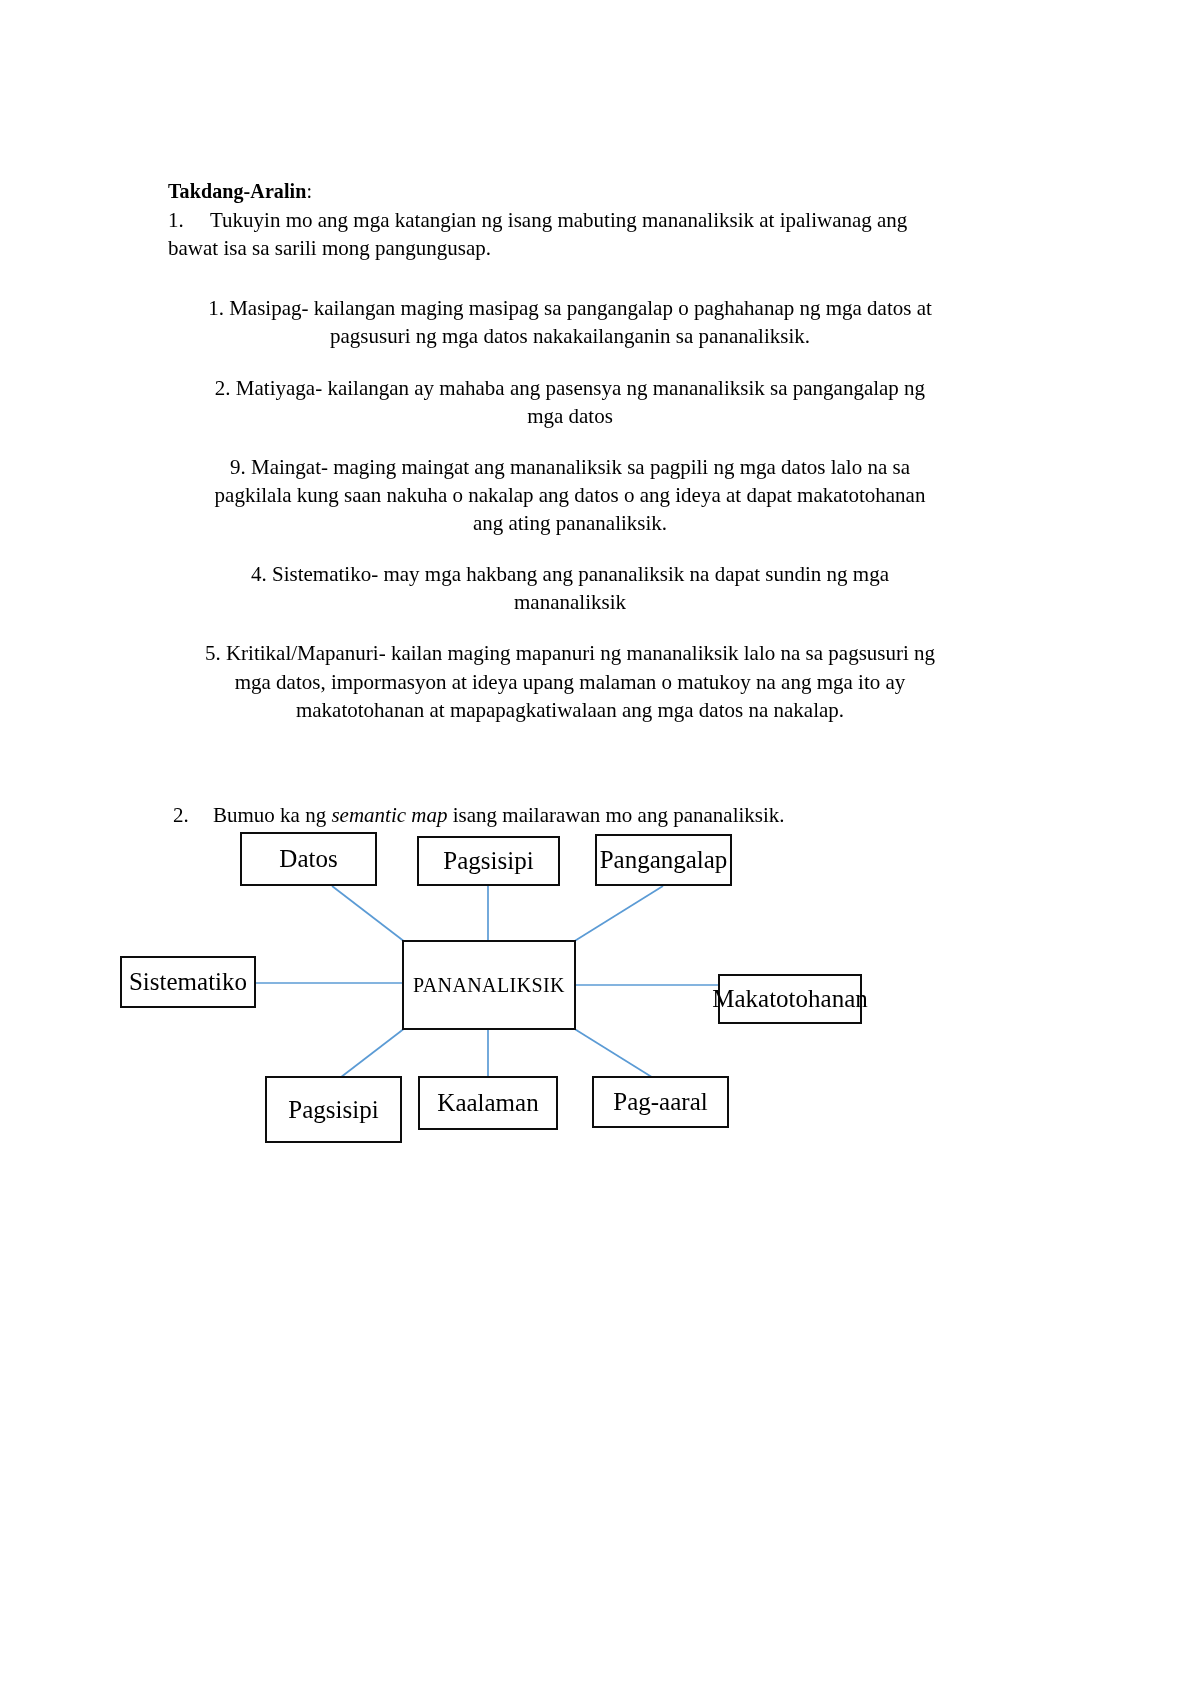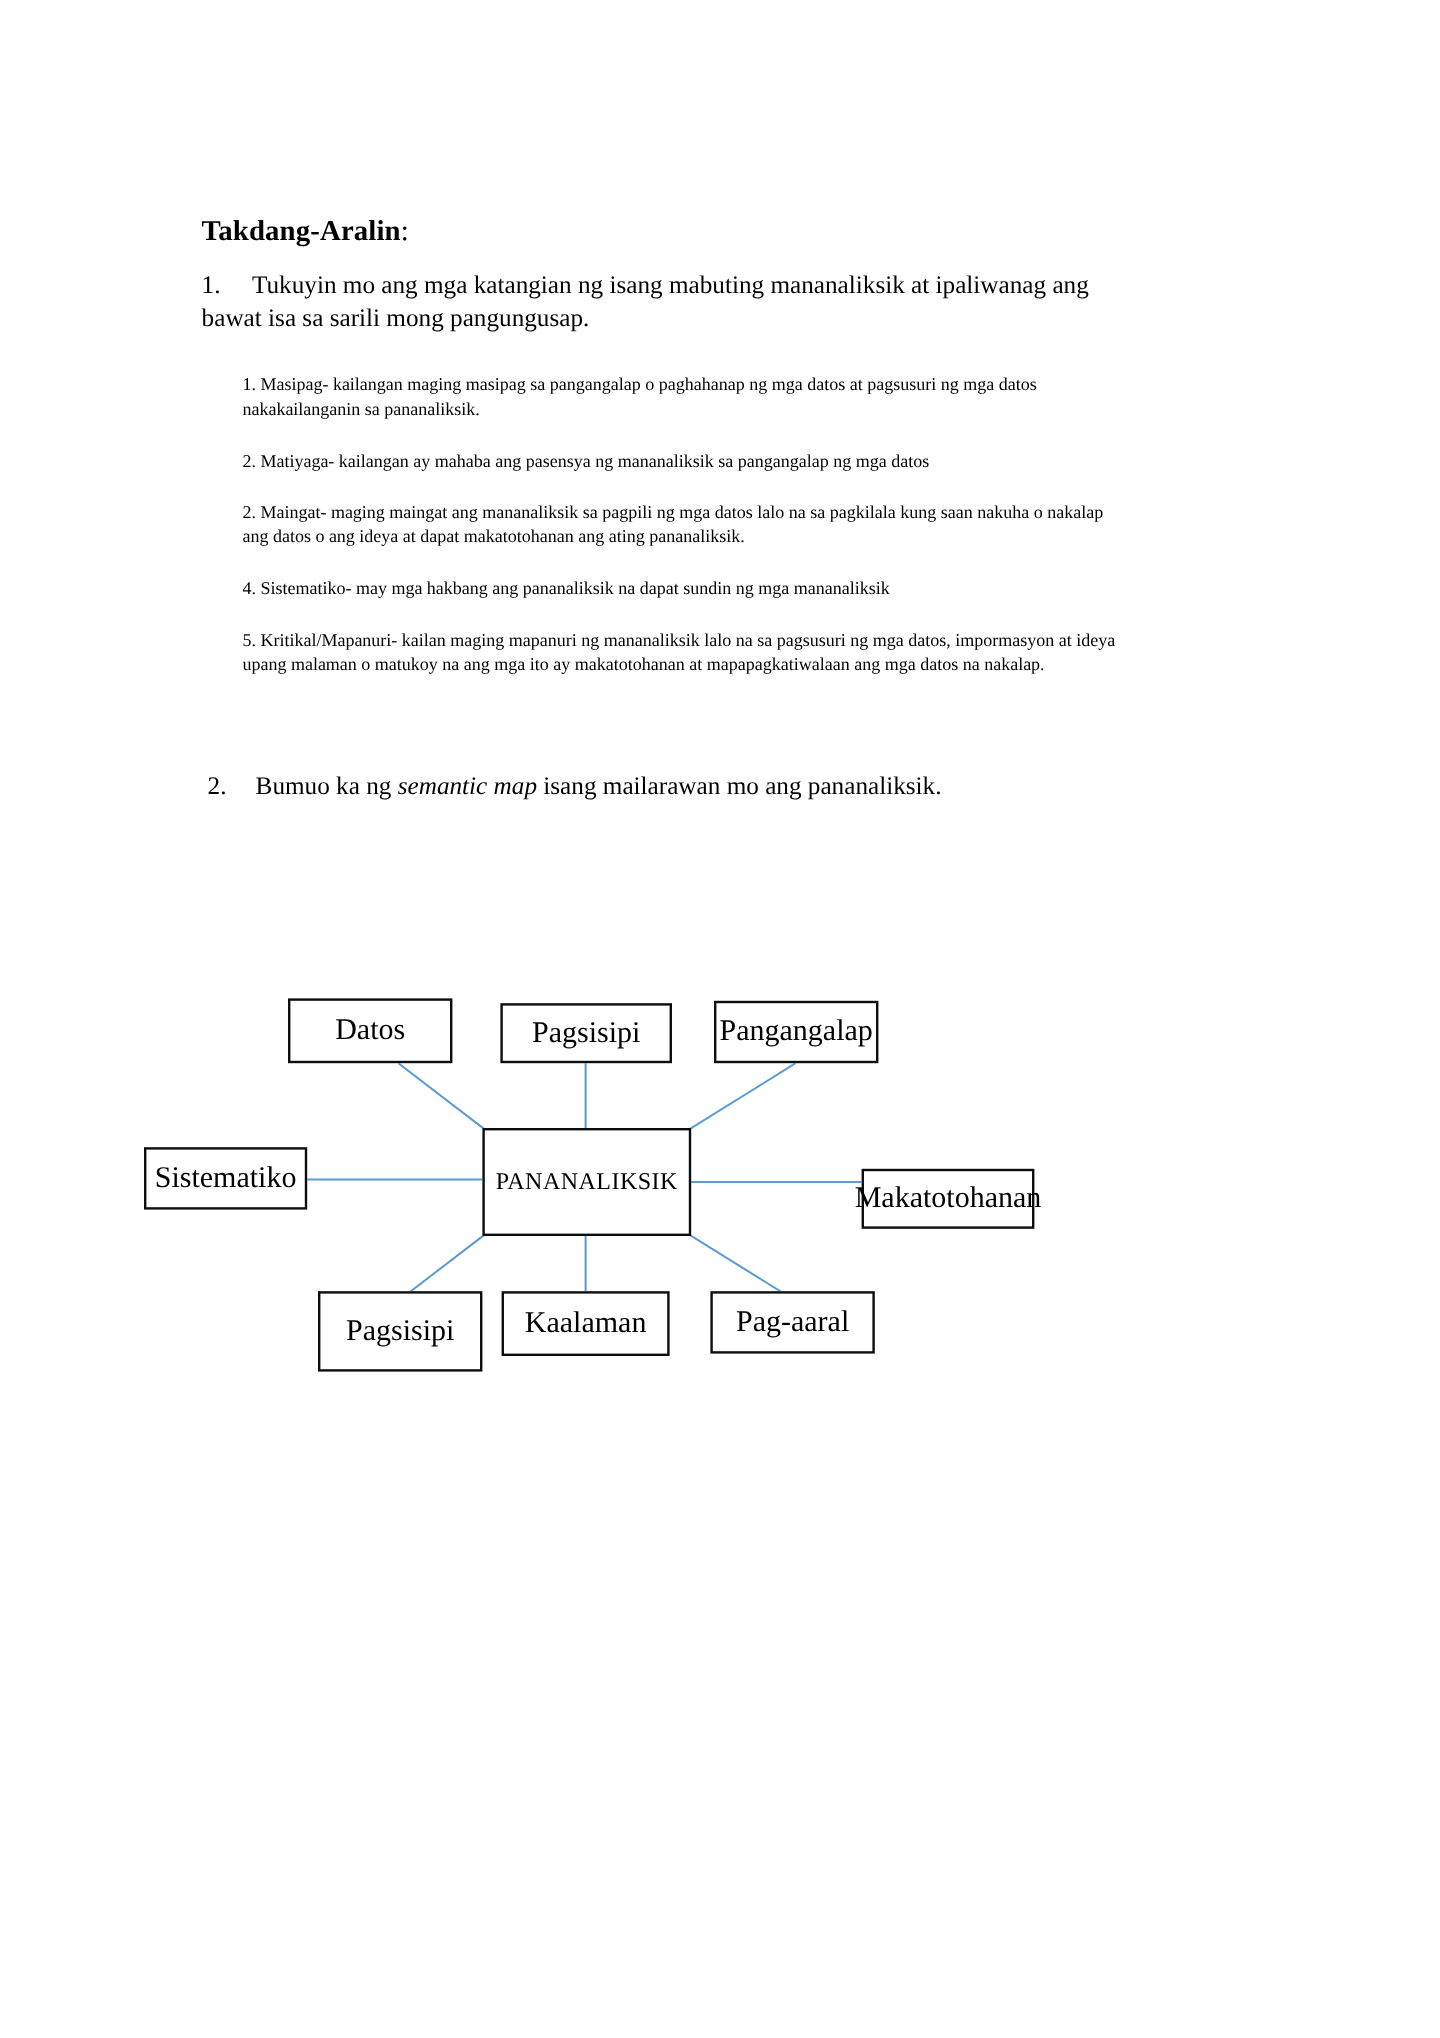--- a/index.html
+++ b/index.html
@@ -18,23 +18,23 @@
     background: #ffffff;
     overflow: hidden;
   }
   .content {
     position: absolute;
     left: 168px;
     top: 178px;
     width: 770px;
   }
   .heading {
-    font-size: 24px;
+    font-size: 20px;
     line-height: 1.30;
-    margin: 0 0 14px 0;
+    margin: 0 0 2px 0;
     letter-spacing: 0.1px;
   }
   .heading .bold {
     font-weight: bold;
   }
   .numbered {
     font-size: 21px;
     line-height: 1.34;
     margin: 0;
     text-indent: 0;
@@ -44,23 +44,24 @@
     width: 42px;
   }
   .numbered .body {
     display: inline;
   }
   .sub-list {
     margin: 0;
     padding: 0 0 0 34px;
   }
   .sub-item {
-    font-size: 15px;
+    font-size: 21px;
     line-height: 1.34;
     margin: 0 0 23px 0;
+    text-align: center;
   }
   .sub-item:first-child {
     margin-top: 32px;
   }
   .spacer-large {
     height: 54px;
   }
   .q2 {
     font-size: 21px;
     line-height: 1.34;
@@ -114,21 +115,21 @@
 
   <div class="content">
 
     <p class="heading"><span class="bold">Takdang-Aralin</span><span>:</span></p>
 
     <p class="numbered"><span class="num">1.</span><span class="body">Tukuyin mo ang mga katangian ng isang mabuting mananaliksik at ipaliwanag ang bawat isa sa sarili mong pangungusap.</span></p>
 
     <div class="sub-list">
       <p class="sub-item">1. Masipag- kailangan maging masipag sa pangangalap o paghahanap ng mga datos at pagsusuri ng mga datos nakakailanganin sa pananaliksik.</p>
       <p class="sub-item">2. Matiyaga- kailangan ay mahaba ang pasensya ng mananaliksik sa pangangalap ng mga datos</p>
-      <p class="sub-item">2. Maingat- maging maingat ang mananaliksik sa pagpili ng mga datos lalo na sa pagkilala kung saan nakuha o nakalap ang datos o ang ideya at dapat makatotohanan ang ating pananaliksik.</p>
+      <p class="sub-item">9. Maingat- maging maingat ang mananaliksik sa pagpili ng mga datos lalo na sa pagkilala kung saan nakuha o nakalap ang datos o ang ideya at dapat makatotohanan ang ating pananaliksik.</p>
       <p class="sub-item">4. Sistematiko- may mga hakbang ang pananaliksik na dapat sundin ng mga mananaliksik</p>
       <p class="sub-item">5. Kritikal/Mapanuri- kailan maging mapanuri ng mananaliksik lalo na sa pagsusuri ng mga datos, impormasyon at ideya upang malaman o matukoy na ang mga ito ay makatotohanan at mapapagkatiwalaan ang mga datos na nakalap.</p>
     </div>
 
     <div class="spacer-large"></div>
 
     <p class="q2"><span class="num">2.</span><span>Bumuo ka ng </span><em>semantic map</em><span> isang mailarawan mo ang pananaliksik.</span></p>
 
   </div>
 

